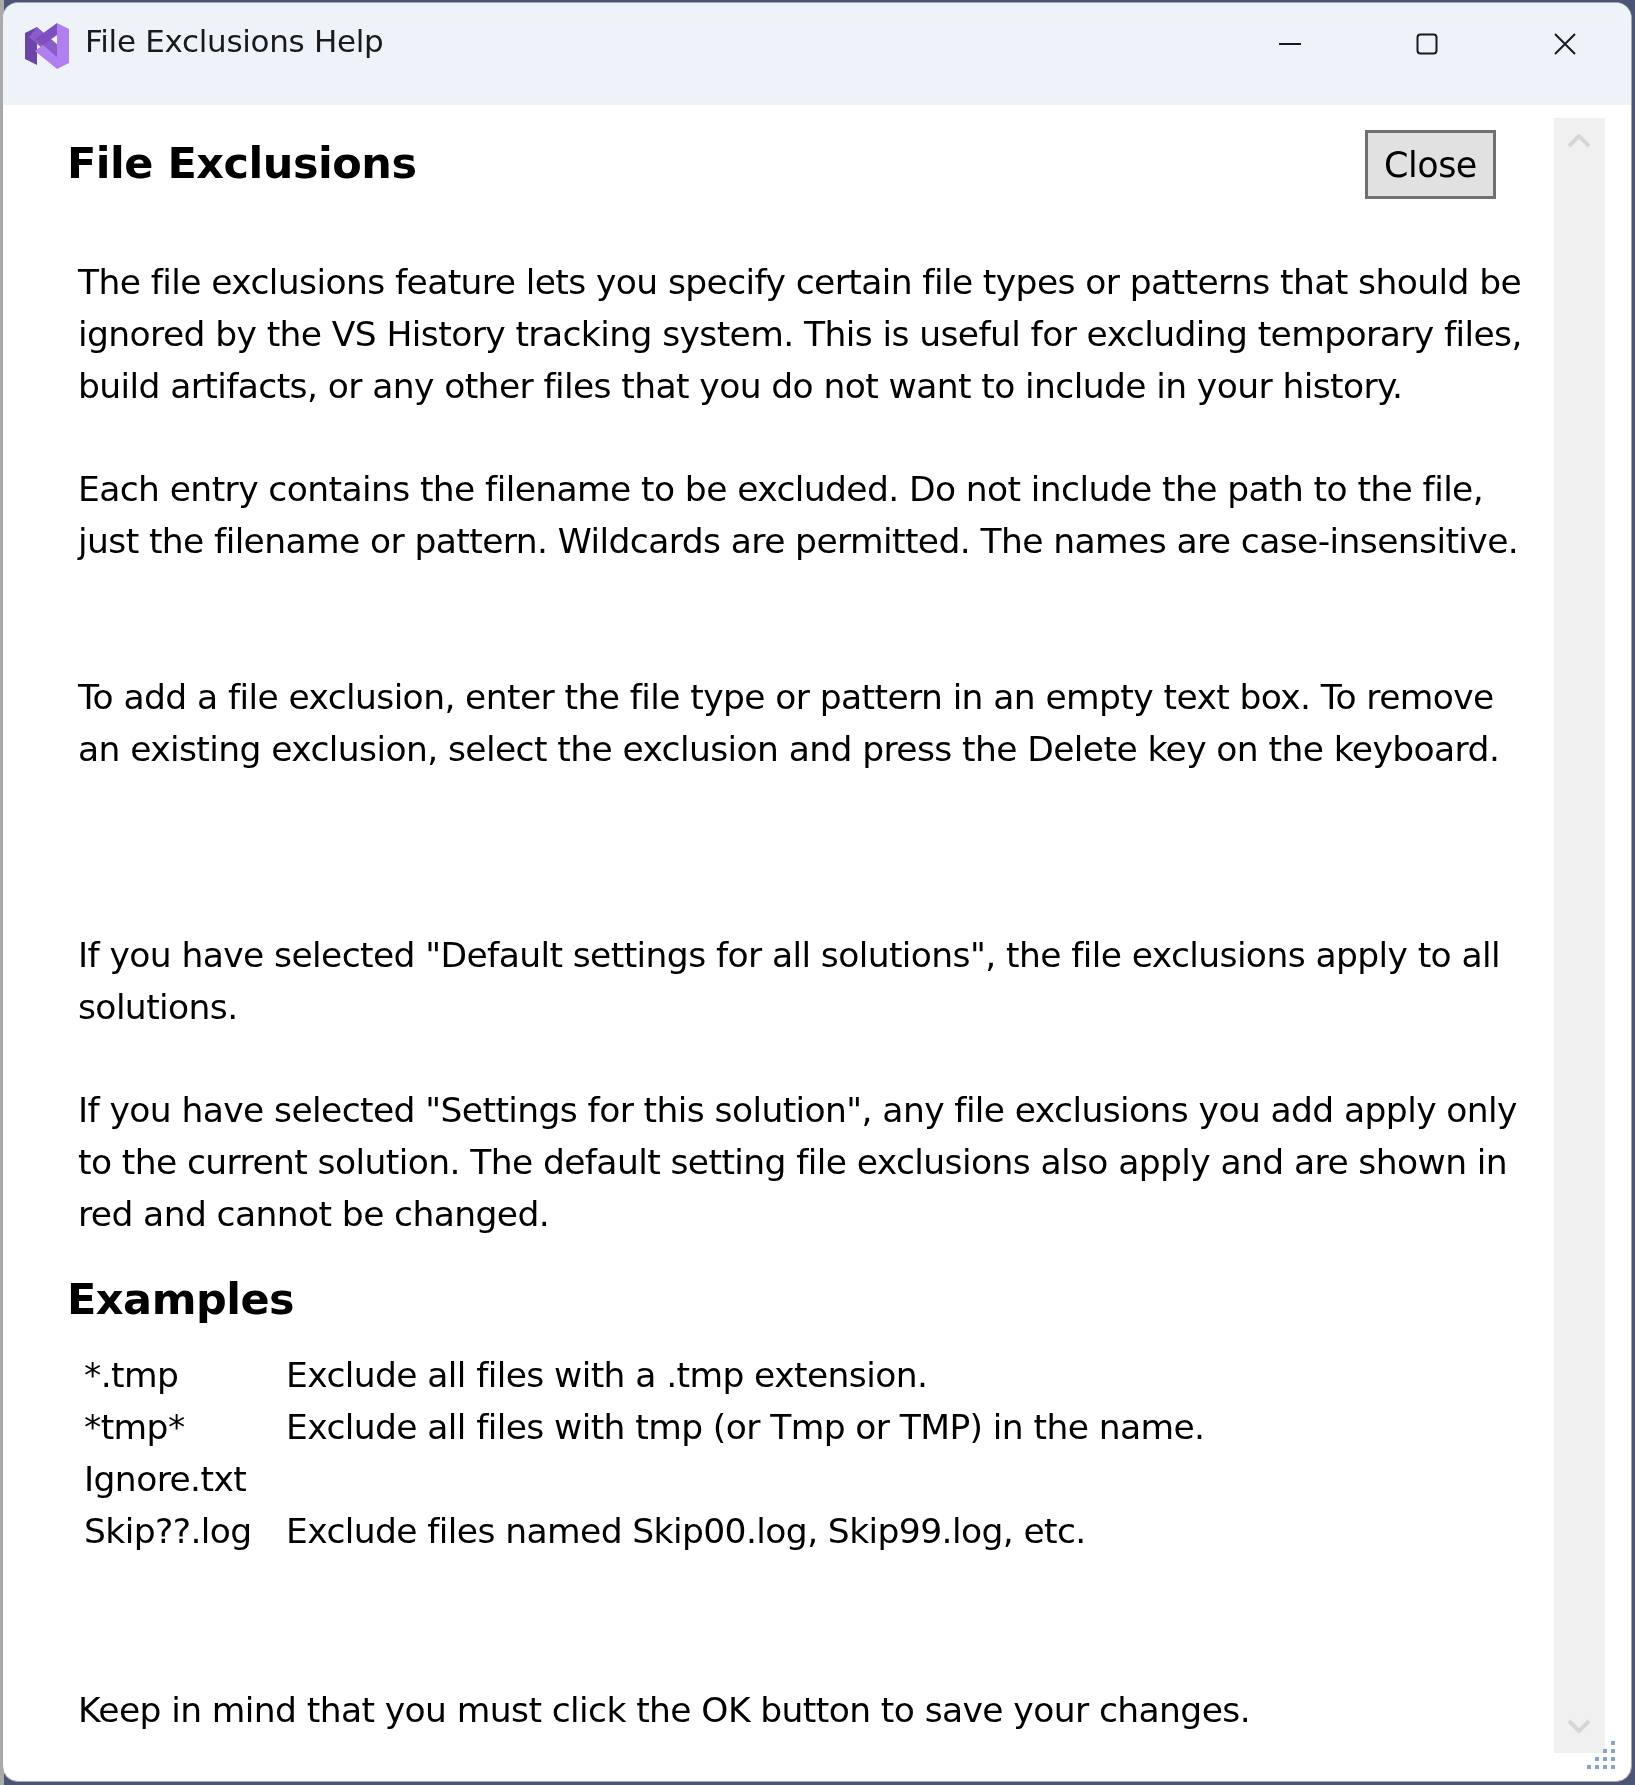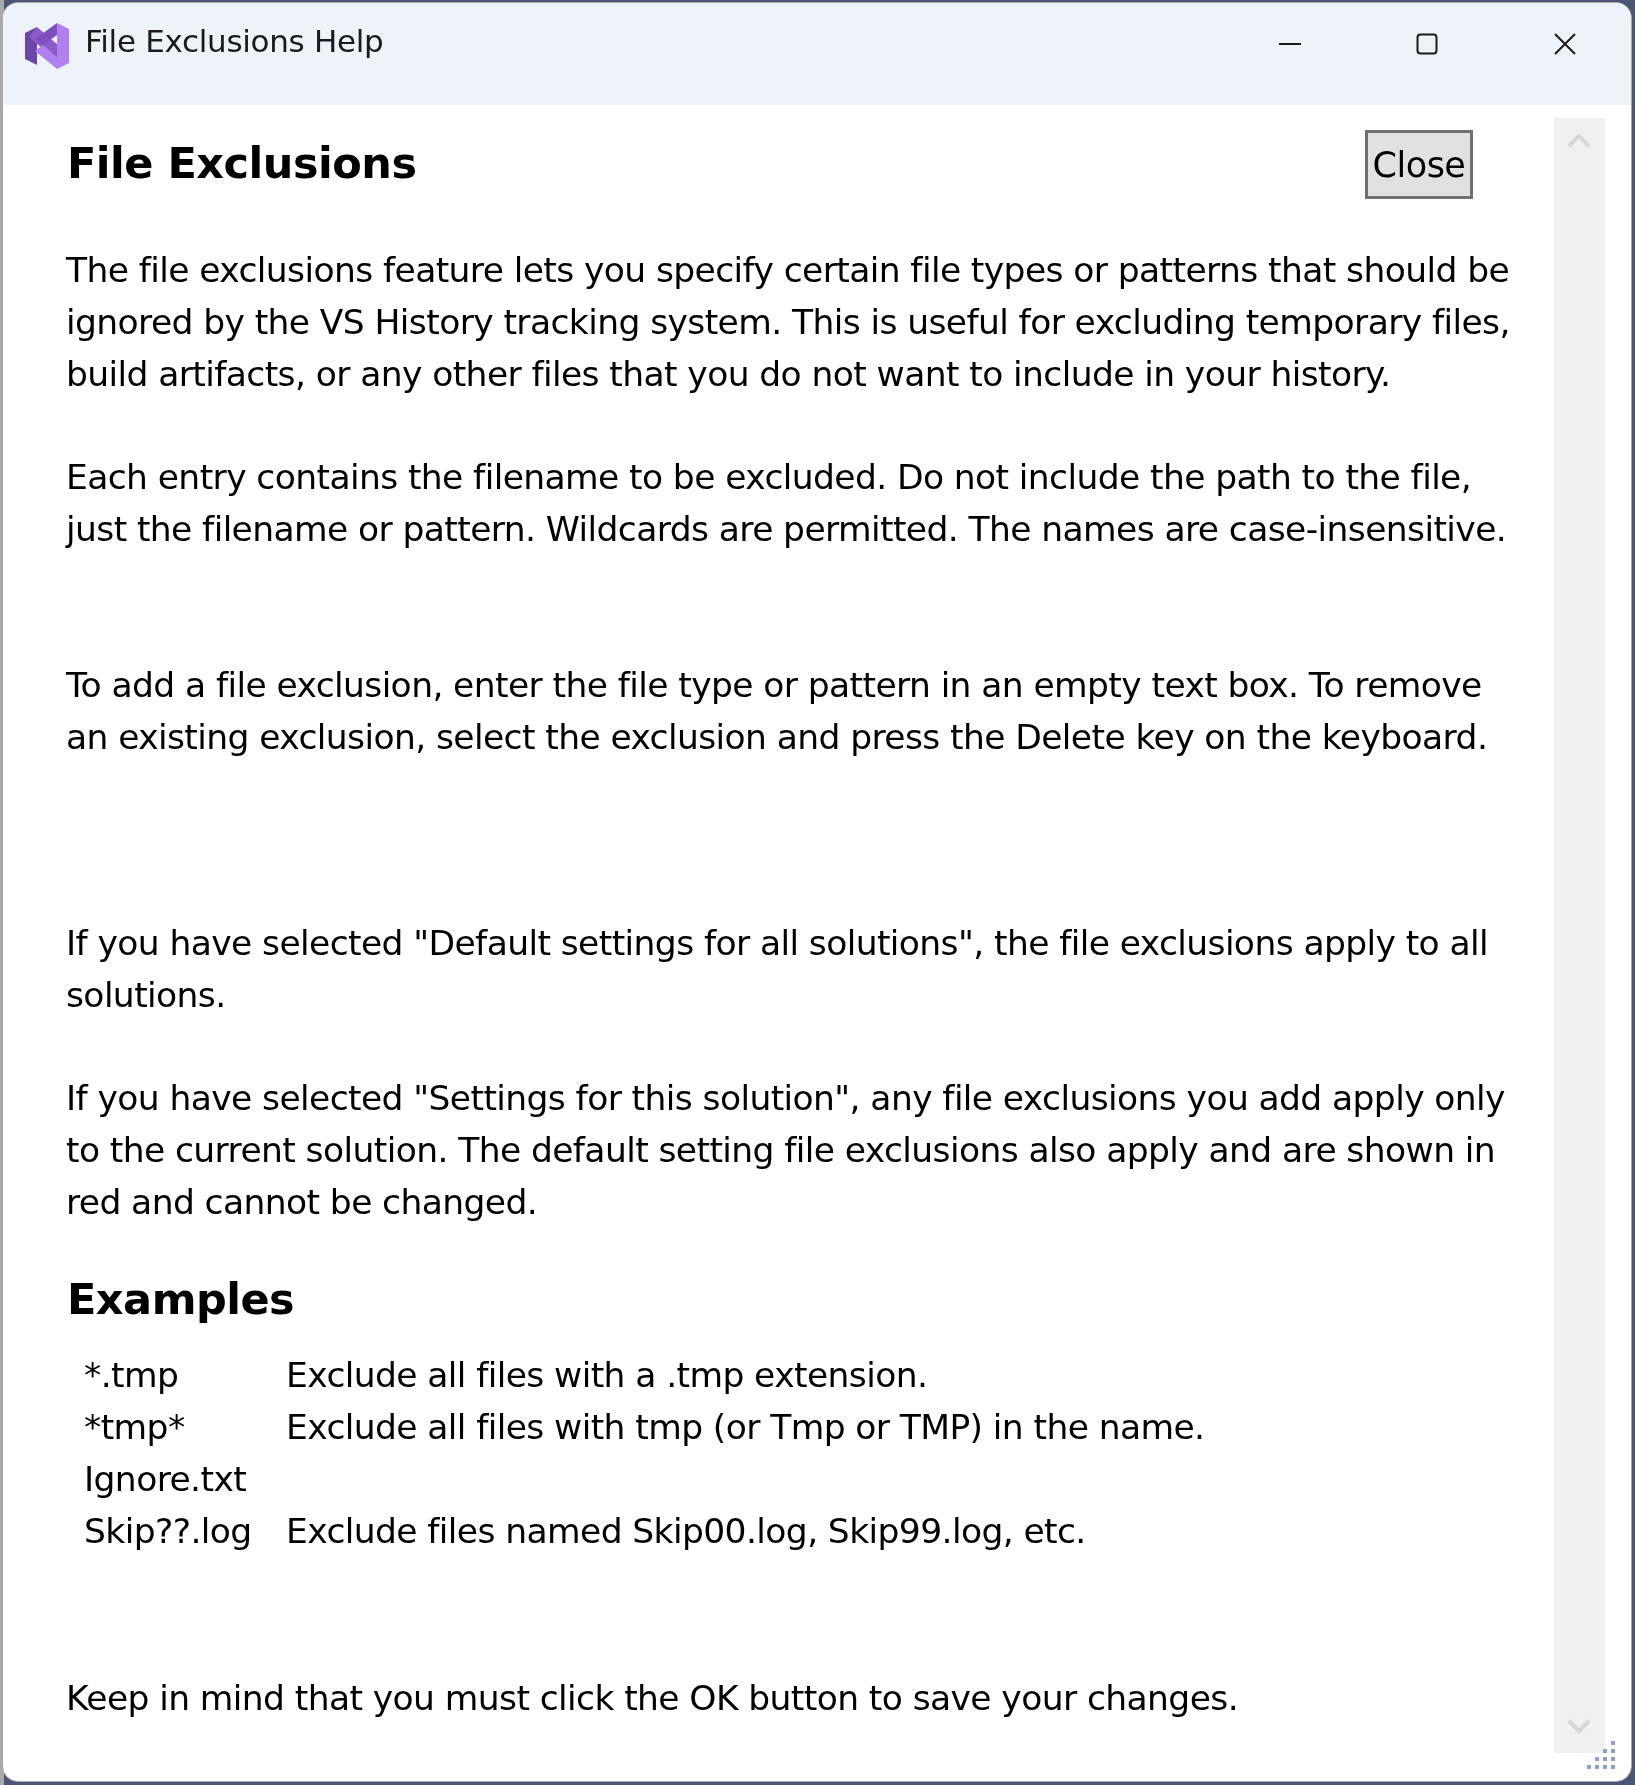--- a/index.html
+++ b/index.html
@@ -31,26 +31,26 @@
 
     .content {
       position: absolute; left: 0; top: 83px; width: 1548px; bottom: 0;
     }
     h1.h {
       position: absolute; margin: 0; left: 64px;
       font-family: "DejaVu Sans", sans-serif; font-weight: bold;
       font-size: 43px; color: #000; letter-spacing: -0.5px;
     }
     .para {
-      position: absolute; left: 63px; width: 1460px; margin: 0;
+      position: absolute; left: 63px; width: 1460px; margin: 12px;
       font-family: "DejaVu Sans", sans-serif; font-size: 34.5px; line-height: 52px;
       color: #000; letter-spacing: -0.6px;
     }
     .close-btn {
-      position: absolute; left: 1362px; top: 44px; width: 108px; height: 69px;
+      position: absolute; left: 1362px; top: 44px; width: 131px; height: 69px;
       background: #e1e1e1; border: 3px solid #707070; box-sizing: border-box;
       font-family: "DejaVu Sans", sans-serif; font-size: 35px; color: #000;
       display: flex; align-items: center; justify-content: center; cursor: pointer;
       padding: 0; letter-spacing: -0.5px;
     }
     .examples {
       position: absolute; left: 81px; top: 1263px;
       font-family: "DejaVu Sans", sans-serif; font-size: 34.5px; line-height: 52px;
       color: #000; letter-spacing: -0.6px;
     }

